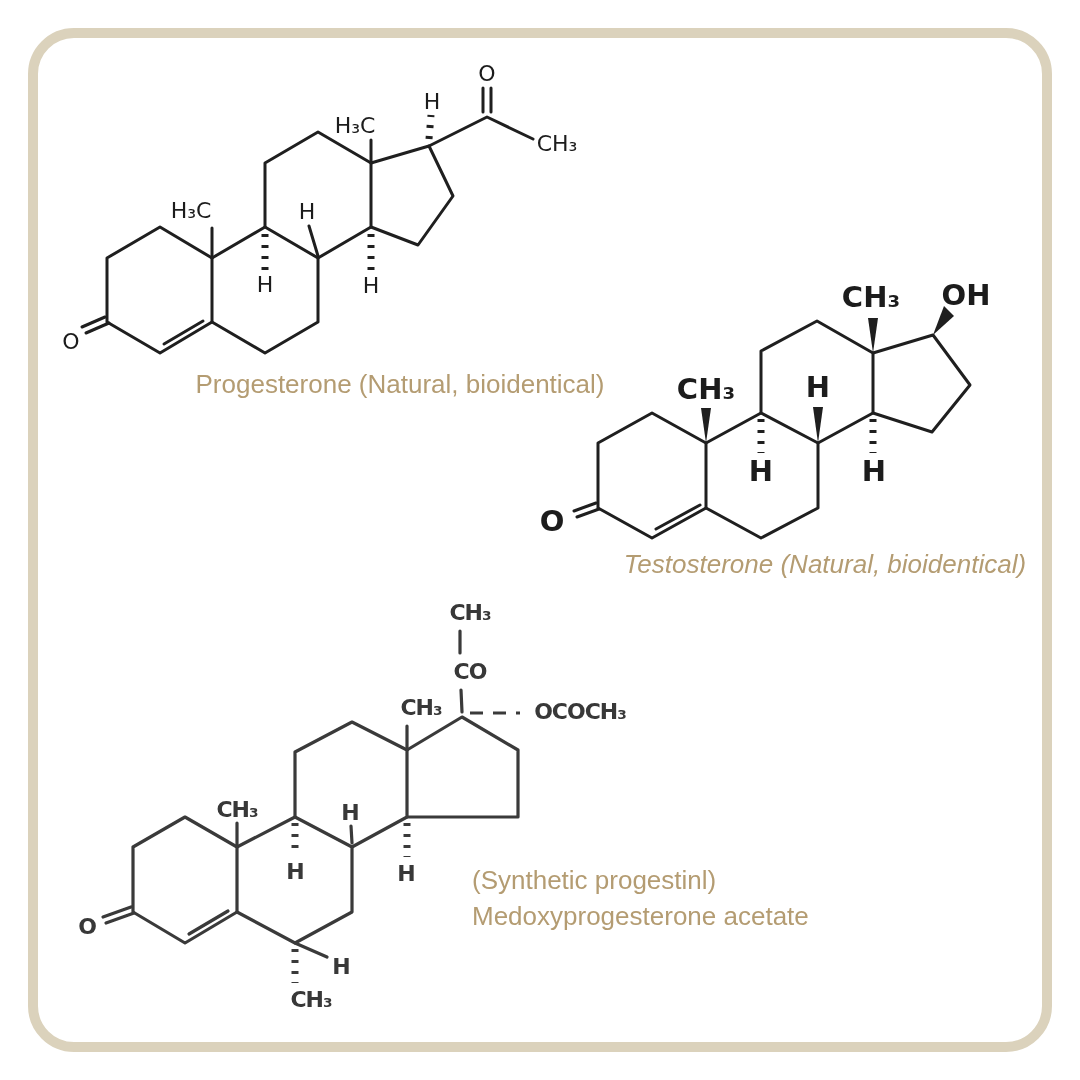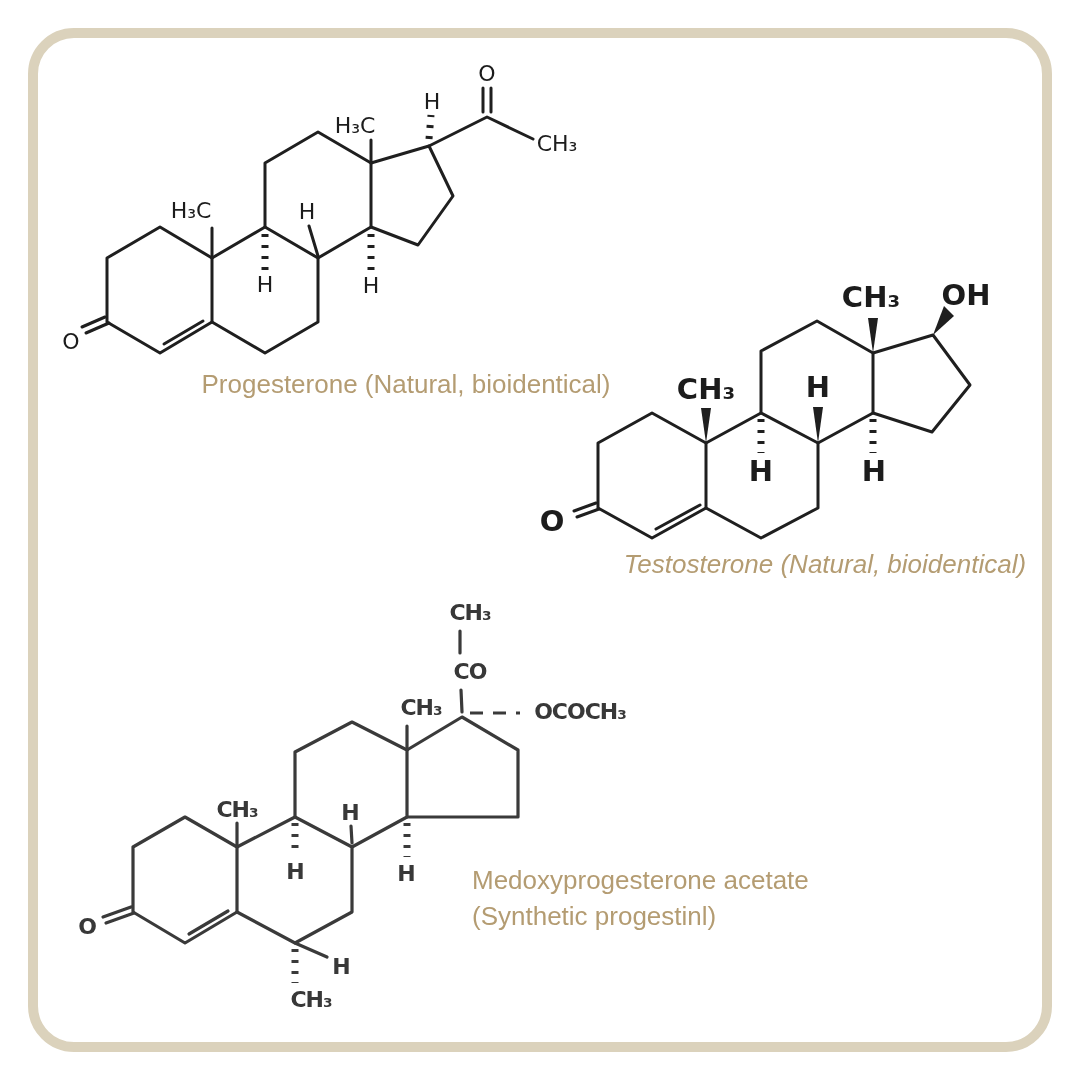--- a/index.html
+++ b/index.html
@@ -111,22 +111,22 @@
       <text x="470" y="612" class="atom">CH₃</text>
       <text x="580" y="711" class="atom">OCOCH₃</text>
       <text x="295" y="871" class="atom">H</text>
       <text x="350" y="812" class="atom">H</text>
       <text x="406" y="873" class="atom">H</text>
       <text x="341" y="966" class="atom">H</text>
       <text x="311" y="999" class="atom">CH₃</text>
     </g>
   </svg>
 
-  <div class="caption cap-center" style="left:156px;top:366px;width:500px;">Progesterone (Natural, bioidentical)</div>
+  <div class="caption cap-center" style="left:150px;top:366px;width:500px;">Progesterone (Natural, bioidentical)</div>
 
   <div class="caption cap-center" style="left:595px;top:546px;width:460px;font-style:italic;">Testosterone (Natural, bioidentical)</div>
 
   <div class="caption" style="left:472px;top:862px;width:420px;">
+    <div>(Synthetic progestinl)</div>
     <div>Medoxyprogesterone acetate</div>
-    <div>(Synthetic progestinl)</div>
   </div>
 
 </div>
 
 </body></html>

